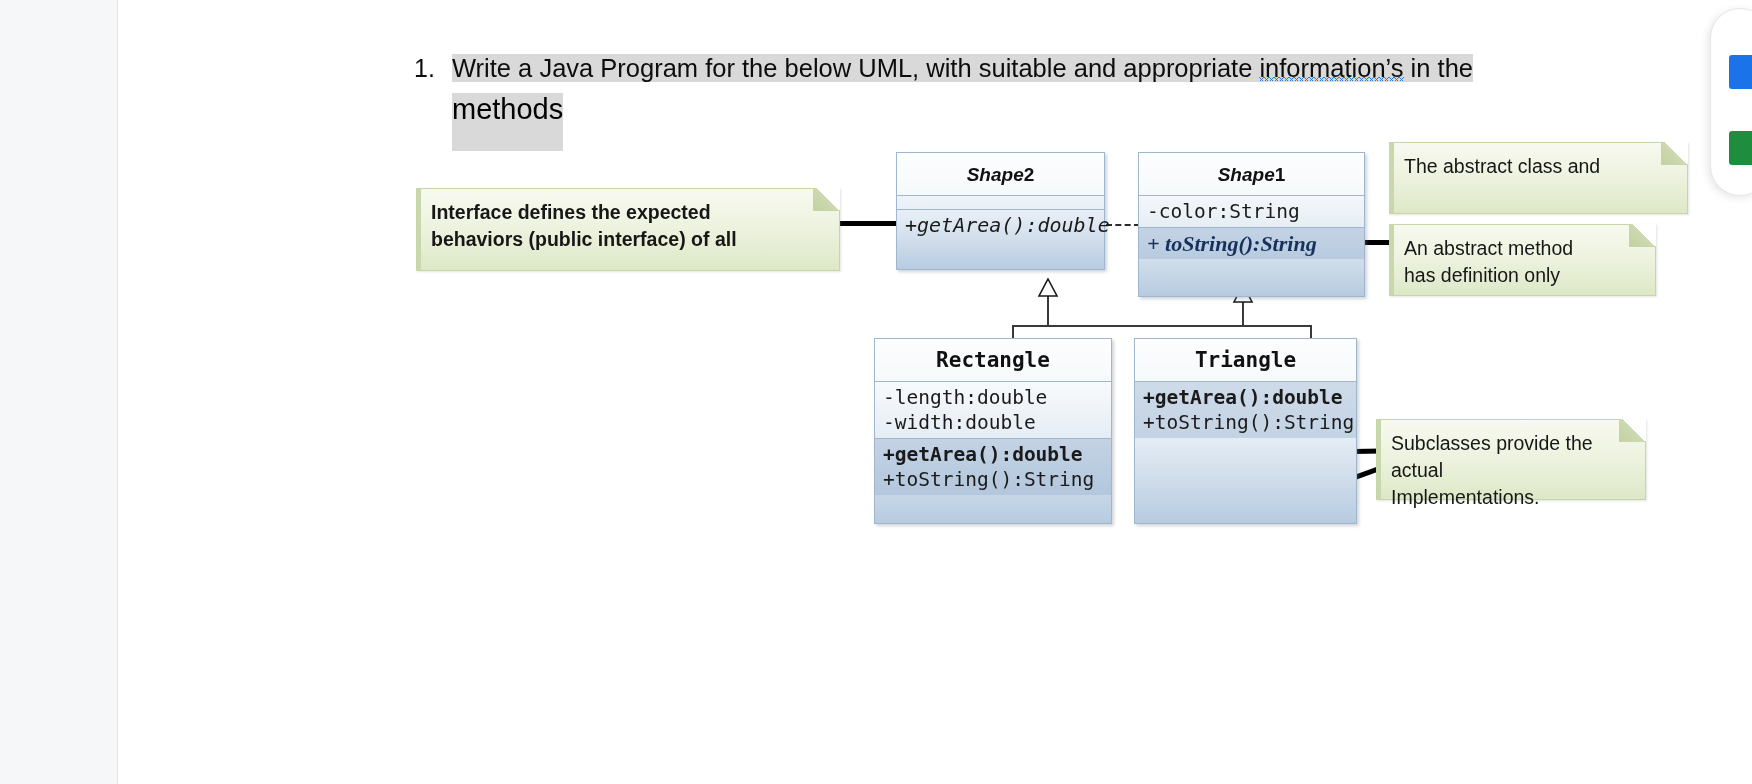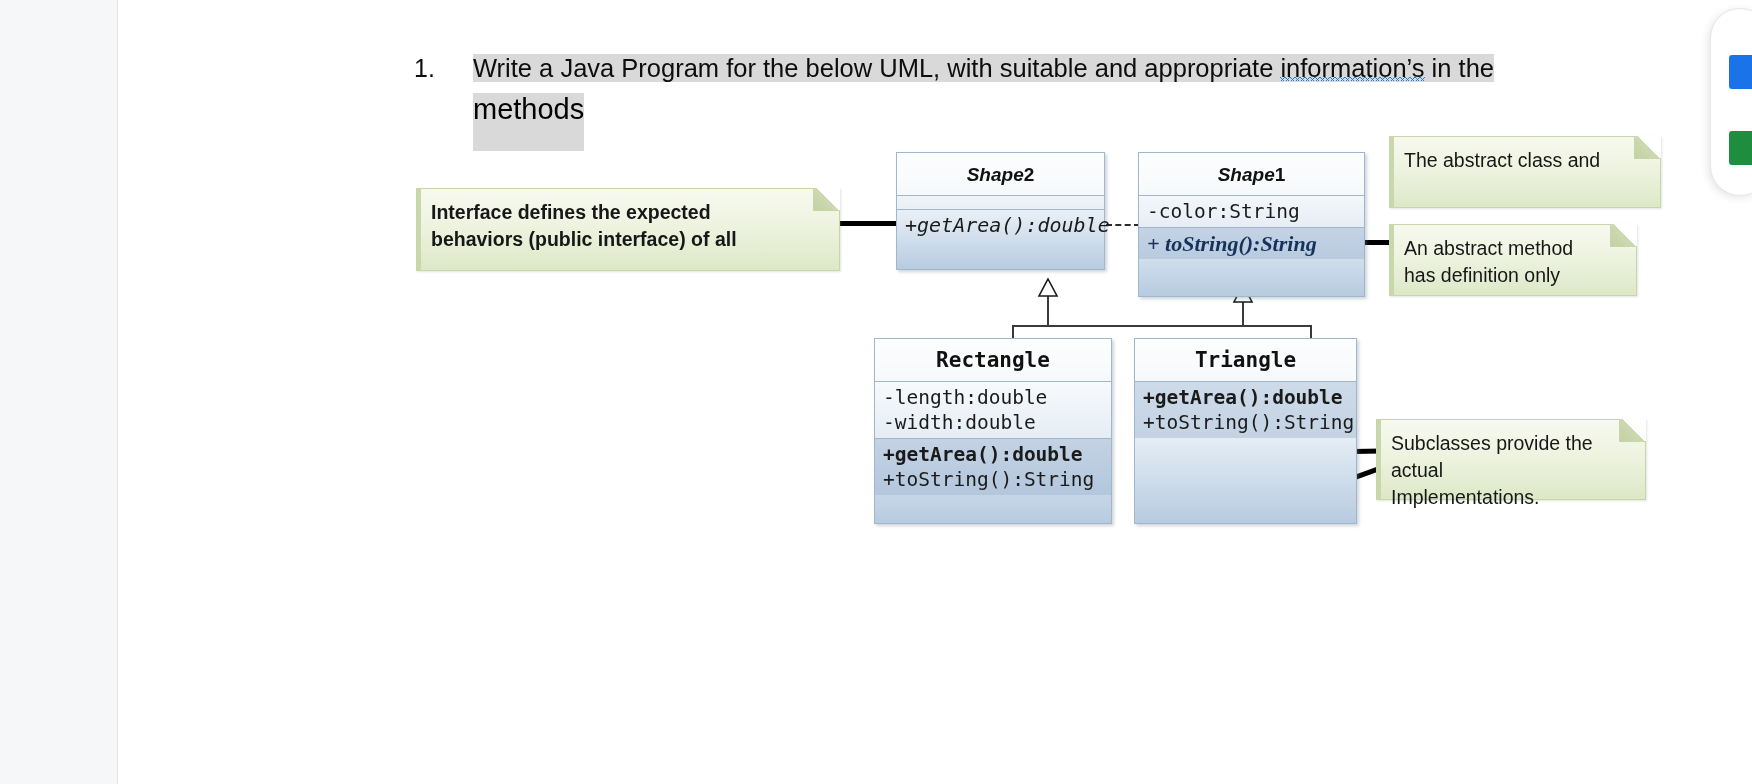--- a/index.html
+++ b/index.html
@@ -38,21 +38,21 @@
   }
   .q-number {
     position: absolute;
     left: 0; top: 6px;
     font-size: 25px;
     color: #0d0d0d;
     font-family: "Liberation Sans", sans-serif;
   }
   .q-text-wrap {
     position: absolute;
-    left: 59px; top: 0;
+    left: 38px; top: 0;
     width: 1080px;
   }
   .q-line {
     display: inline;
     font-size: 25.5px;
     line-height: 41px;
     color: #0d0d0d;
     background: #d9d9d9;
     box-decoration-break: clone;
     -webkit-box-decoration-break: clone;
@@ -171,22 +171,22 @@
     border-left: 1px solid #c7d6a8;
     border-bottom: 1px solid #c7d6a8;
   }
   .note .leftbar {
     position: absolute;
     left: 0; top: 0; bottom: 0;
     width: 4px;
     background: #c9d8ab;
   }
   #note-interface { left: 298px; top: 188px; width: 424px; height: 83px; font-weight: bold; }
-  #note-abstract-class { left: 1271px; top: 136px; width: 272px; height: 72px; }
-  #note-abstract-method { left: 1271px; top: 224px; width: 248px; height: 72px; }
+  #note-abstract-class { left: 1271px; top: 142px; width: 299px; height: 72px; }
+  #note-abstract-method { left: 1271px; top: 224px; width: 267px; height: 72px; }
   #note-subclasses { left: 1258px; top: 419px; width: 270px; height: 81px; }
 
   
   .conn { position: absolute; background: #000000; }
   .thick-h { height: 5px; }
 
   .dashline {
     position: absolute;
     height: 0;
     border-top: 2px dashed #2b2b2b;

